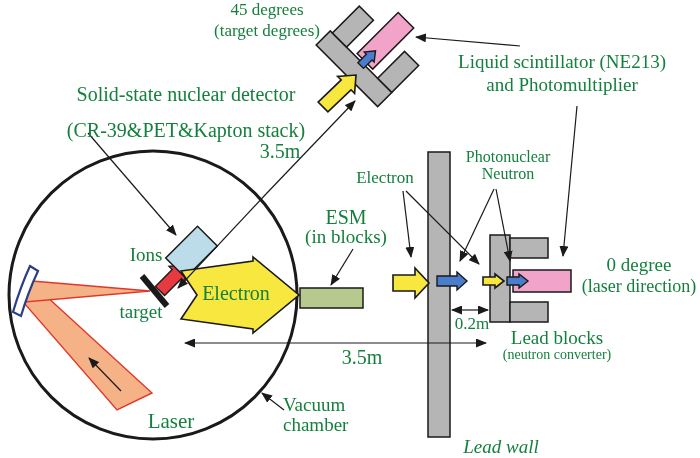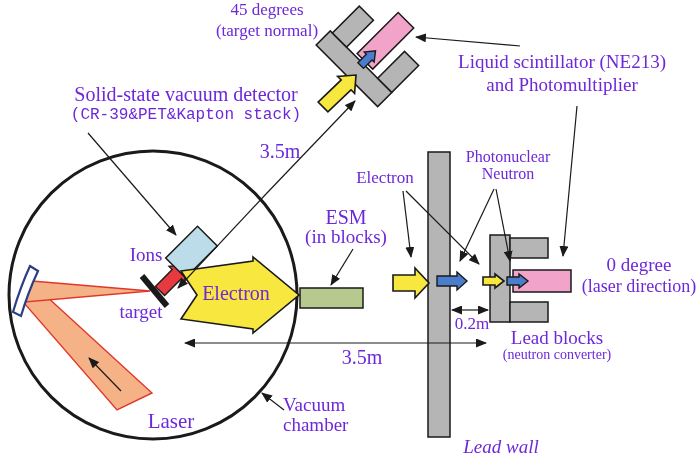--- a/index.html
+++ b/index.html
@@ -1,19 +1,19 @@
 <!DOCTYPE html>
 <html style="--ink: #1a1a1a; --yellow: #f8e73e; --blue: #4a7dcb; --red: #e63a40; --pink: #f2a3c9; --lightblue: #bcdcea; --green: #b6ca8d; --gray: #b5b5b5; --laserfill: #f6b287; --laseredge: #e0372a; --mirroredge: #2b3f85;"><head>
 <meta charset="utf-8">
 <style>
   html,body{margin:0;padding:0;background:#fff;}
   .stage{position:relative;width:700px;height:458px;background:#fff;overflow:hidden;
          font-family:"Liberation Serif","DejaVu Serif",serif;color:#1a1a1a;}
   .stage svg{position:absolute;left:0;top:0;}
-  .t{position:absolute;line-height:1.1;white-space:nowrap;color:#6d28d9;}
+  .t{position:absolute;line-height:1.1;white-space:nowrap;color:#15803d;}
   .ctr{text-align:center;}
   
   .circle{fill:none;stroke:var(--ink);stroke-width:3;}
   .ln{stroke:var(--ink);stroke-width:1.2;fill:none;}
   .tgt{stroke:var(--ink);stroke-width:6;}
   .c-gray{fill:var(--gray);stroke:var(--ink);stroke-width:1.5;}
   .c-yellow{fill:var(--yellow);stroke:var(--ink);stroke-width:1.6;}
   .c-blue{fill:var(--blue);stroke:var(--ink);stroke-width:1.4;}
   .c-red{fill:var(--red);stroke:var(--ink);stroke-width:1.4;}
   .c-pink{fill:var(--pink);stroke:var(--ink);stroke-width:1.5;}
@@ -86,27 +86,27 @@
     <line class="ln" x1="577" y1="106" x2="563" y2="256" marker-end="url(#ah)"></line>
     <line class="ln" x1="403" y1="191" x2="411" y2="257" marker-end="url(#ah)"></line>
     <line class="ln" x1="406" y1="191" x2="479" y2="264" marker-end="url(#ah)"></line>
     <line class="ln" x1="494" y1="189" x2="460" y2="261" marker-end="url(#ah)"></line>
     <line class="ln" x1="496" y1="189" x2="510" y2="261" marker-end="url(#ah)"></line>
     <line class="ln" x1="353" y1="249" x2="331" y2="285" marker-end="url(#ah)"></line>
     <line class="ln" x1="284" y1="410" x2="262" y2="393" marker-end="url(#ah)"></line>
   </svg>
 
   <div class="t ctr" style="left:167px;top:1px;width:200px;font-size:17px;">45 degrees</div>
-  <div class="t ctr" style="left:167px;top:22px;width:200px;font-size:17px;">(target normal)</div>
+  <div class="t ctr" style="left:167px;top:22px;width:200px;font-size:17px;">(target degrees)</div>
 
   <div class="t ctr" style="left:412px;top:52px;width:300px;font-size:19px;">Liquid scintillator (NE213)</div>
   <div class="t ctr" style="left:412px;top:75px;width:300px;font-size:19px;">and Photomultiplier</div>
 
-  <div class="t ctr" style="left:36px;top:83px;width:300px;font-size:20px;">Solid-state vacuum detector</div>
-  <div class="t ctr" style="left:36px;top:107px;width:300px;font-size:16px;font-family:Liberation Mono, monospace;">(CR-39&amp;PET&amp;Kapton stack)</div>
+  <div class="t ctr" style="left:36px;top:83px;width:300px;font-size:20px;">Solid-state nuclear detector</div>
+  <div class="t ctr" style="left:36px;top:119px;width:300px;font-size:20px;">(CR-39&amp;PET&amp;Kapton stack)</div>
 
   <div class="t ctr" style="left:240px;top:140px;width:80px;font-size:20px;">3.5m</div>
 
   <div class="t ctr" style="left:325px;top:169px;width:120px;font-size:17px;">Electron</div>
 
   <div class="t ctr" style="left:448px;top:148px;width:120px;font-size:16px;">Photonuclear</div>
   <div class="t ctr" style="left:448px;top:165px;width:120px;font-size:16px;">Neutron</div>
 
   <div class="t ctr" style="left:286px;top:206px;width:120px;font-size:20px;">ESM</div>
   <div class="t ctr" style="left:284px;top:227px;width:124px;font-size:19px;">(in blocks)</div>

